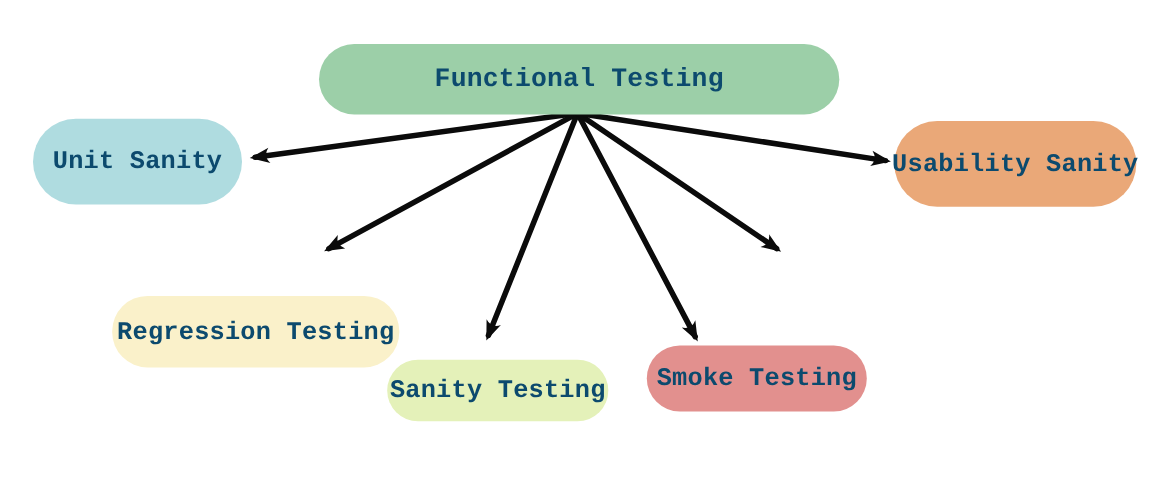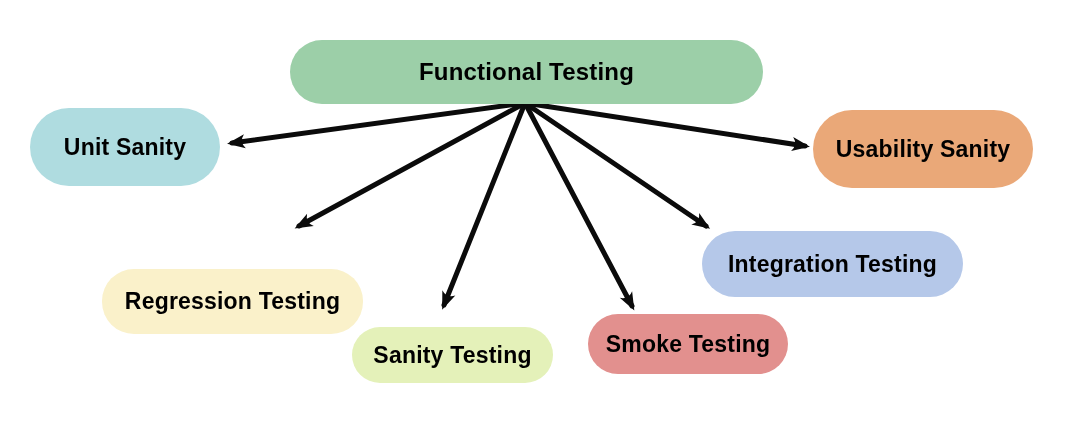--- a/index.html
+++ b/index.html
@@ -30,23 +30,24 @@
     position: absolute;
     display: flex;
     align-items: center;
     justify-content: center;
     box-sizing: border-box;
     text-align: center;
   }
   .node-label {
     font-weight: 700;
     font-size: 23px;
-    color: #000000;
+    color: #0c4a6e;
     letter-spacing: 0.2px;
     white-space: nowrap;
+    font-family: Liberation Mono, monospace;
   }
   .n-functional  { left: 290px; top: 40px;  width: 473px; height: 64px; border-radius: 32px; }
   .n-functional .node-label { font-size: 24px; }
   .n-unit        { left: 30px;  top: 108px; width: 190px; height: 78px; border-radius: 39px; }
   .n-regression  { left: 102px; top: 234px; width: 261px; height: 65px; border-radius: 32px; }
   .n-sanity      { left: 352px; top: 327px; width: 201px; height: 56px; border-radius: 40px; }
   .n-smoke       { left: 588px; top: 314px; width: 200px; height: 60px; border-radius: 38px; }
   .n-integration { left: 702px; top: 231px; width: 261px; height: 66px; border-radius: 33px; }
   .n-usability   { left: 813px; top: 110px; width: 220px; height: 78px; border-radius: 39px; }
 </style>
@@ -82,21 +83,18 @@
   </div>
 
   <div class="node n-sanity" style="background-color: rgb(228, 241, 185);">
     <span class="node-label">Sanity Testing</span>
   </div>
 
   <div class="node n-smoke" style="background-color: rgb(226, 144, 142);">
     <span class="node-label">Smoke Testing</span>
   </div>
 
-  <div class="node n-integration" style="background-color: rgb(181, 200, 233);">
-    <span class="node-label">Integration Testing</span>
-  </div>
 
   <div class="node n-usability" style="background-color: rgb(234, 168, 120);">
     <span class="node-label">Usability Sanity</span>
   </div>
 
 </div>
 
 </body></html>

